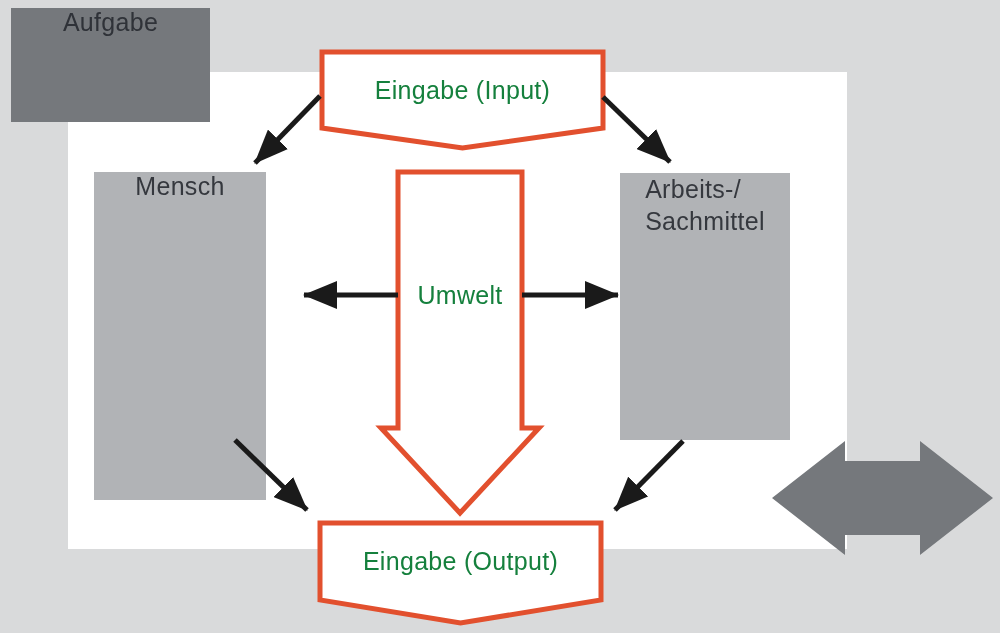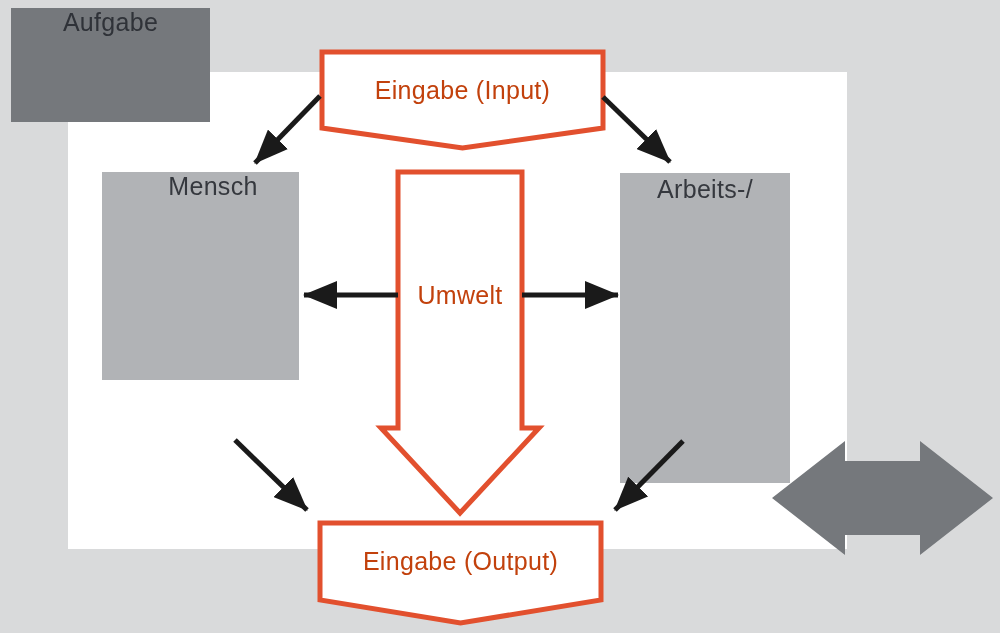--- a/index.html
+++ b/index.html
@@ -34,36 +34,36 @@
   }
   .box-dark {
     background: #75787c;
     color: #2f3238;
   }
   .box-mid {
     background: #b1b3b6;
     color: #35383e;
   }
   .aufgabe  { left: 11px;  top: 8px;   width: 199px; height: 114px; }
-  .mensch   { left: 102px; top: 172px; width: 172px; height: 208px; padding-left: 25px; }
-  .arbeits  { left: 620px; top: 173px; width: 170px; height: 310px; }
+  .mensch   { left: 94px; top: 172px; width: 172px; height: 328px; }
+  .arbeits  { left: 620px; top: 173px; width: 170px; height: 267px; }
   .arbeits .two-line { text-align: left; line-height: 32px; }
   svg.shapes {
     position: absolute;
     left: 0;
     top: 0;
     pointer-events: none;
   }
   .label {
     position: absolute;
     display: flex;
     align-items: center;
     justify-content: center;
     font-size: 25px;
-    color: #c2410c;
+    color: #15803d;
     letter-spacing: 0.3px;
   }
   .eingabe-label { left: 322px; top: 52px;  width: 281px; height: 76px; }
   .ablauf-label  { left: 398px; top: 275px; width: 124px; height: 40px; }
   .ausgabe-label { left: 320px; top: 523px; width: 281px; height: 77px; }
   .umwelt-label  { left: 800px; top: 478px; width: 164px; height: 40px; color: #2e3136; }
 </style>
 </head>
 <body>
 
@@ -75,20 +75,21 @@
     <span>Aufgabe</span>
   </div>
 
   <div class="box box-mid mensch">
     <span>Mensch</span>
   </div>
 
   <div class="box box-mid arbeits">
     <div class="two-line">
       <div>Arbeits-/</div>
+      <div>Sachmittel</div>
     </div>
   </div>
 
   <svg class="shapes" width="1000" height="633" viewBox="0 0 1000 633">
     <defs>
       <marker id="ah" markerUnits="userSpaceOnUse" markerWidth="34" markerHeight="28" refX="33" refY="14" orient="auto">
         <path d="M0,0 L34,14 L0,28 Z" fill="#1a1a1a"></path>
       </marker>
     </defs>
 

